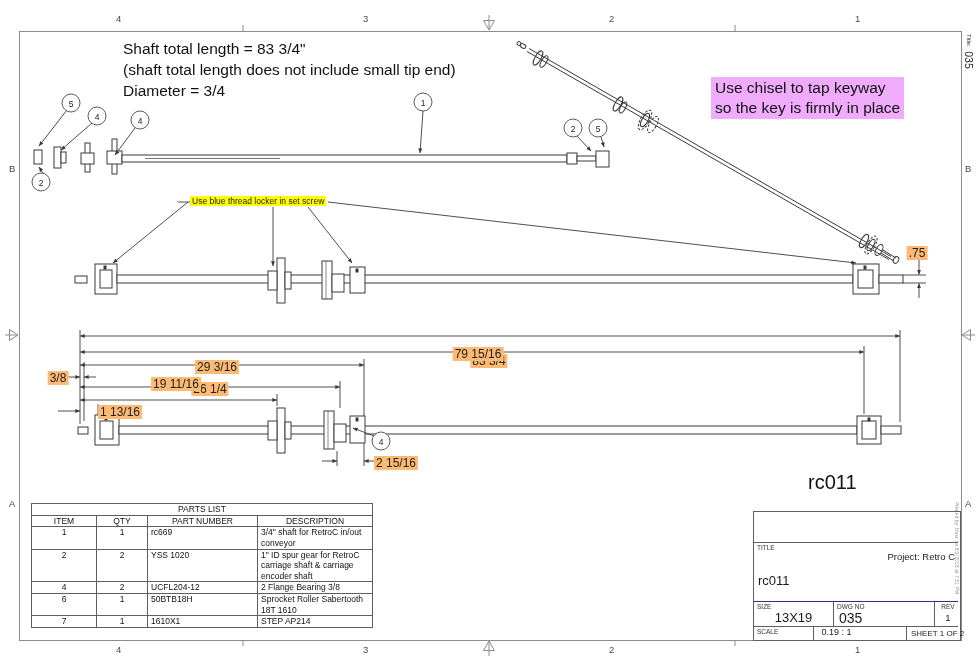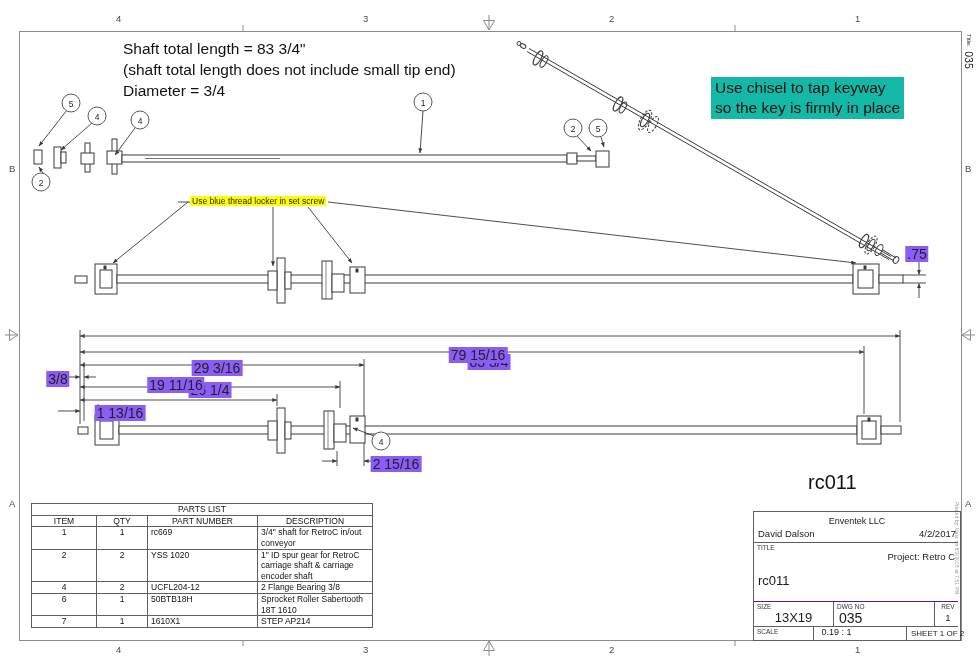--- a/index.html
+++ b/index.html
@@ -4,23 +4,23 @@
 <style>
   html,body{margin:0;padding:0;}
   body{width:980px;height:671px;position:relative;background:#fff;
        font-family:"Liberation Sans", sans-serif;overflow:hidden;color:#1a1a1a;}
   .abs{position:absolute;}
   #frame{left:19px;top:31px;width:941px;height:608px;border:1px solid #8c8c8c;}
   svg.art{left:0;top:0;width:980px;height:671px;position:absolute;}
   .zone{position:absolute;font-size:9.5px;color:#4a4a4a;}
   .note-main{left:123px;top:38px;font-size:15.5px;line-height:21px;white-space:pre-line;color:#111;}
   .note-hl1{left:711px;top:77px;font-size:15.5px;line-height:20px;white-space:pre-line;
-            background:#14b8a6;color:#111;padding:1px 4px;}
+            background:#f0abfc;color:#111;padding:1px 4px;}
   .note-hl2{left:190px;top:196px;font-size:8.5px;background:#ffff00;color:#222;padding:0 2px;}
-  .dim{position:absolute;font-size:14px;color:#222;background:#8b5cf6;padding:0 2px;
+  .dim{position:absolute;font-size:12px;color:#222;background:#fdba74;padding:0 2px;
        transform:translateX(-50%);white-space:nowrap;}
   .balloon{position:absolute;width:17px;height:17px;border:1px solid #5a5a5a;border-radius:50%;
            background:#fff;font-size:8.5px;display:flex;align-items:center;justify-content:center;
            transform:translate(-50%,-50%);color:#222;}
   .big-label{left:808px;top:471px;font-size:20px;color:#111;}
   
   table.parts{position:absolute;left:31px;top:503px;width:341px;border-collapse:collapse;
               font-size:8.5px;line-height:1.25;color:#111;table-layout:fixed;}
   table.parts td{border:1px solid #5f5f5f;padding:0 3px;vertical-align:top;overflow:hidden;}
   table.parts .pl-title{text-align:center;}
@@ -293,25 +293,20 @@
   <tr>
     <td class="c-item">7</td>
     <td class="c-qty">1</td>
     <td>1610X1</td>
     <td>STEP AP214</td>
   </tr>
 </tbody>
   </table>
 
 <div class="abs tblock">
-  <div class="abs tb-row1">
-    <div class="abs tb-company">Enventek LLC</div>
-    <div class="abs tb-author">David Dalson</div>
-    <div class="abs tb-date">4/2/2017</div>
-  </div>
   <div class="abs tb-row2">
     <div class="abs tb-titlelbl">TITLE</div>
     <div class="abs tb-project">Project: Retro C</div>
     <div class="abs tb-title">rc011</div>
   </div>
   <div class="abs tb-row3">
     <div class="abs tb-size">
       <div class="tb-lbl">SIZE</div>
       <div class="abs tb-sizev">13X19</div>
     </div>

